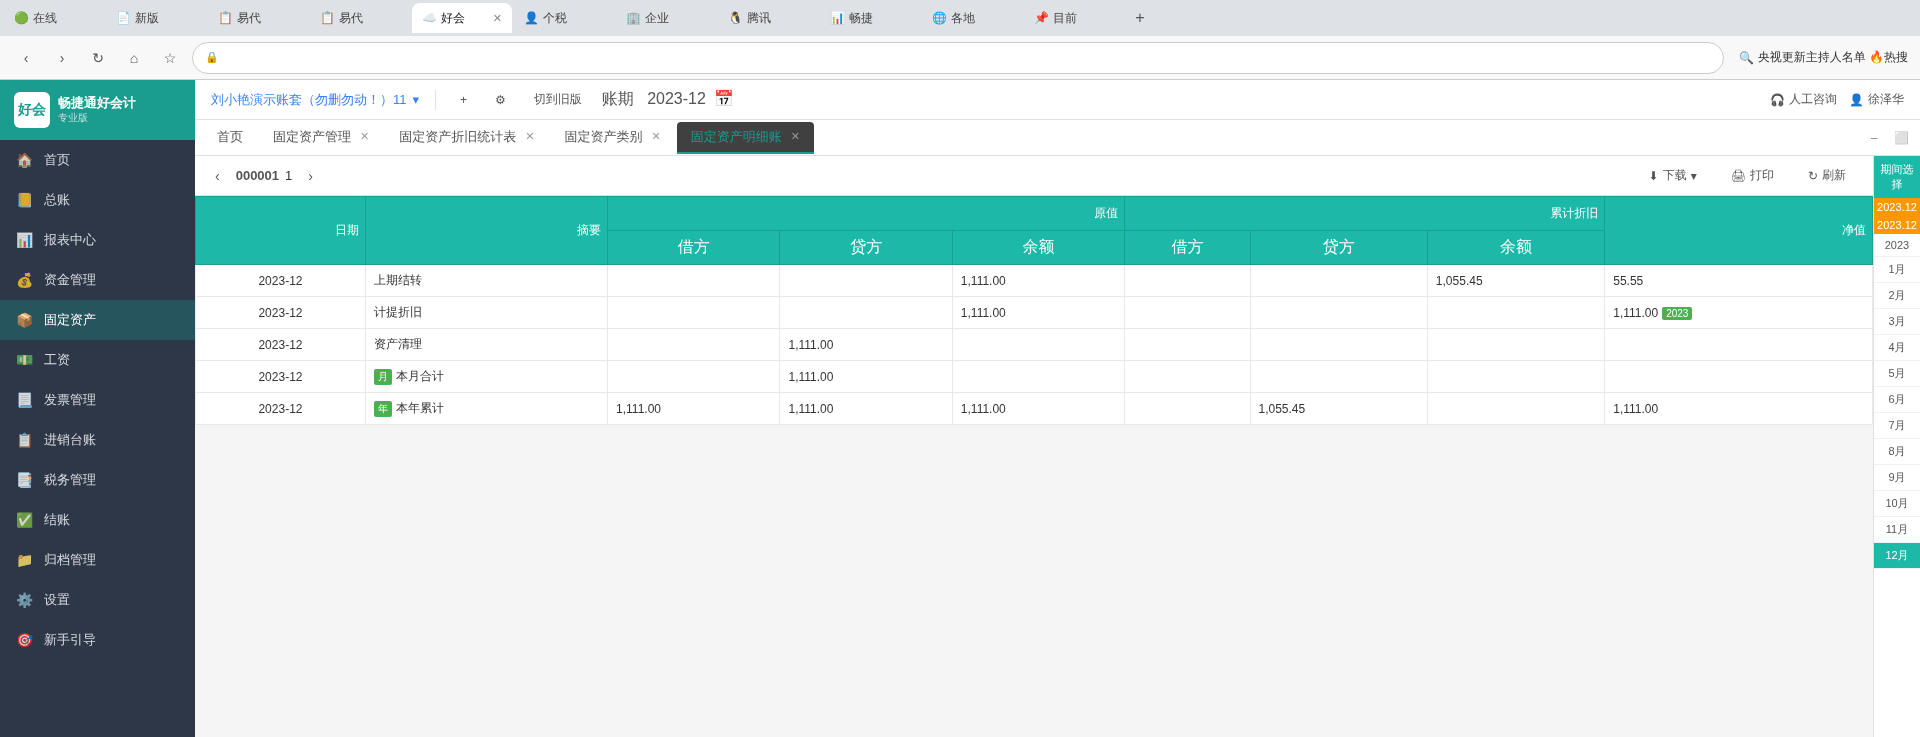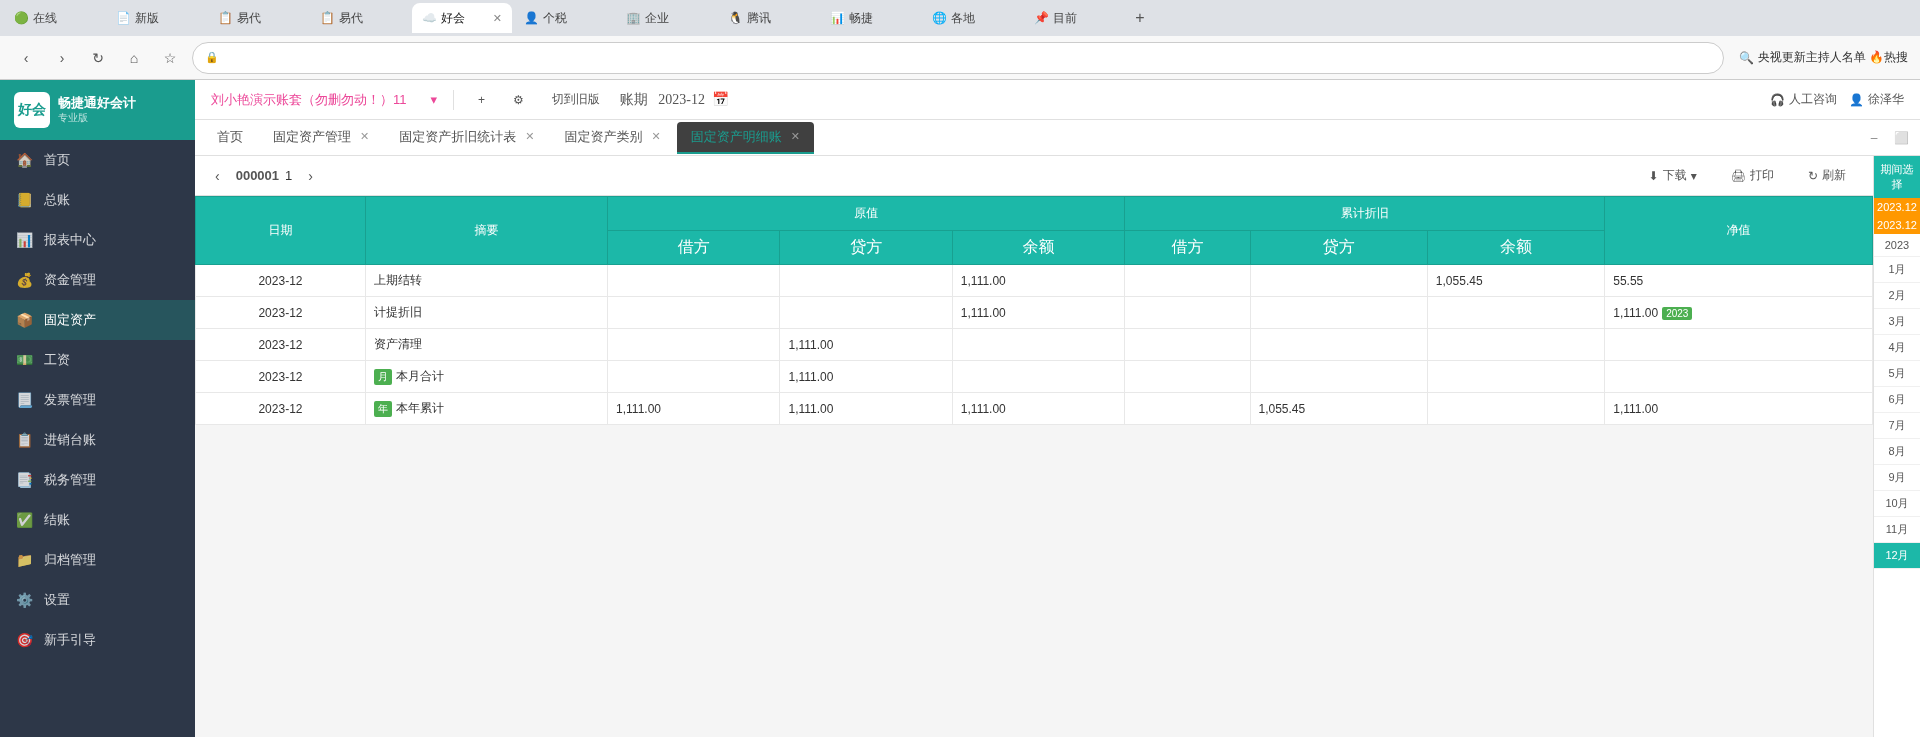--- a/index.html
+++ b/index.html
@@ -31,24 +31,24 @@
     .logo-text { font-size: 13px; color: #fff; font-weight: bold; line-height: 1.3; }
     .logo-sub { font-size: 10px; color: rgba(255,255,255,0.7); }
     .sidebar-nav { flex: 1; display: flex; flex-direction: column; background: #2d3748; }
     .sidebar-item { display: flex; align-items: center; gap: 10px; padding: 11px 16px; cursor: pointer; color: rgba(255,255,255,0.8); font-size: 13px; }
     .sidebar-item.active { background: rgba(26,156,142,0.3); color: #fff; }
     .sidebar-item-icon { width: 18px; height: 18px; display: flex; align-items: center; justify-content: center; font-size: 14px; }
 
     
     .main-content { flex: 1; display: flex; flex-direction: column; background: #f5f5f5; overflow: hidden; }
     .app-header { display: flex; align-items: center; height: 40px; background: #fff; border-bottom: 1px solid #e0e0e0; padding: 0 16px; gap: 12px; }
-    .company-selector { display: flex; align-items: center; gap: 24px; font-size: 13px; color: #ec4899; cursor: pointer; }
+    .company-selector { display: flex; align-items: center; gap: 6px; font-size: 13px; color: #3b82f6; cursor: pointer; }
     .header-divider { width: 1px; height: 20px; background: #e0e0e0; margin: 0 4px; }
     .header-btn { display: flex; align-items: center; gap: 4px; font-size: 12px; color: #555; cursor: pointer; padding: 4px 8px; border-radius: 4px; }
-    .period-label { font-size: 14px; color: #555; font-family: Liberation Serif, serif; }
+    .period-label { font-size: 16px; color: #555; }
     .header-right { margin-left: auto; display: flex; align-items: center; gap: 12px; }
     .header-right-btn { font-size: 12px; color: #555; cursor: pointer; display: flex; align-items: center; gap: 4px; }
 
     
     .page-tabs { display: flex; align-items: center; height: 36px; background: #fff; border-bottom: 1px solid #e0e0e0; padding: 0 8px; gap: 2px; }
     .page-tab { display: flex; align-items: center; gap: 5px; padding: 6px 14px; font-size: 13px; color: #555; cursor: pointer; border-bottom: 2px solid transparent; }
     .page-tab.active { color: #1a9c8e; border-bottom: 2px solid #1a9c8e; background: #404040; border-radius: 4px 4px 0 0; }
     .page-tab .tab-x { font-size: 11px; color: #999; margin-left: 4px; cursor: pointer; }
     .window-controls { margin-left: auto; display: flex; gap: 8px; }
     .win-btn { width: 20px; height: 20px; display: flex; align-items: center; justify-content: center; cursor: pointer; color: #888; font-size: 12px; }
@@ -61,21 +61,21 @@
     .ledger-toolbar { display: flex; align-items: center; height: 40px; padding: 0 16px; background: #fff; border-bottom: 1px solid #e0e0e0; gap: 12px; }
     .nav-arrow { cursor: pointer; color: #555; font-size: 14px; padding: 4px; }
     .account-display { display: flex; align-items: center; gap: 6px; font-size: 13px; color: #333; }
     .account-code { color: #555; font-weight: bold; }
     .toolbar-right { margin-left: auto; display: flex; align-items: center; gap: 12px; }
     .toolbar-btn { display: flex; align-items: center; gap: 4px; font-size: 12px; color: #555; cursor: pointer; padding: 4px 10px; border-radius: 4px; border: 1px solid transparent; }
 
     
     .table-wrapper { flex: 1; overflow: auto; }
     table { width: 100%; border-collapse: collapse; }
-    .table-header-row th { background: #1cb8a8; color: #fff; text-align: center; padding: 8px 6px; font-size: 12px; font-weight: normal; border: 1px solid #18a090; }
+    .table-header-row th { background: #1cb8a8; color: #fff; text-align: right; padding: 8px 6px; font-size: 12px; font-weight: normal; border: 1px solid #18a090; }
     .table-subheader th { background: #1cb8a8; color: #fff; text-align: center; padding: 6px; font-size: 16px; font-weight: normal; border: 1px solid #18a090; }
     tr.data-row td { background: #fff; border: 1px solid #e8e8e8; padding: 7px 8px; font-size: 12px; color: #333; }
     td.text-right { text-align: left; }
     td.text-center { text-align: center; }
     .summary-badge { display: inline-block; background: #4caf50; color: #fff; font-size: 10px; padding: 1px 4px; border-radius: 2px; margin-right: 4px; }
 
     
     .period-panel { width: 47px; background: #fff; border-left: 1px solid #e0e0e0; display: flex; flex-direction: column; font-size: 11px; }
     .period-panel-title { background: #1cb8a8; color: #fff; text-align: center; padding: 6px 2px; font-size: 11px; }
     .period-selected { background: #ff9800; color: #fff; text-align: center; padding: 3px 2px; font-size: 11px; }

